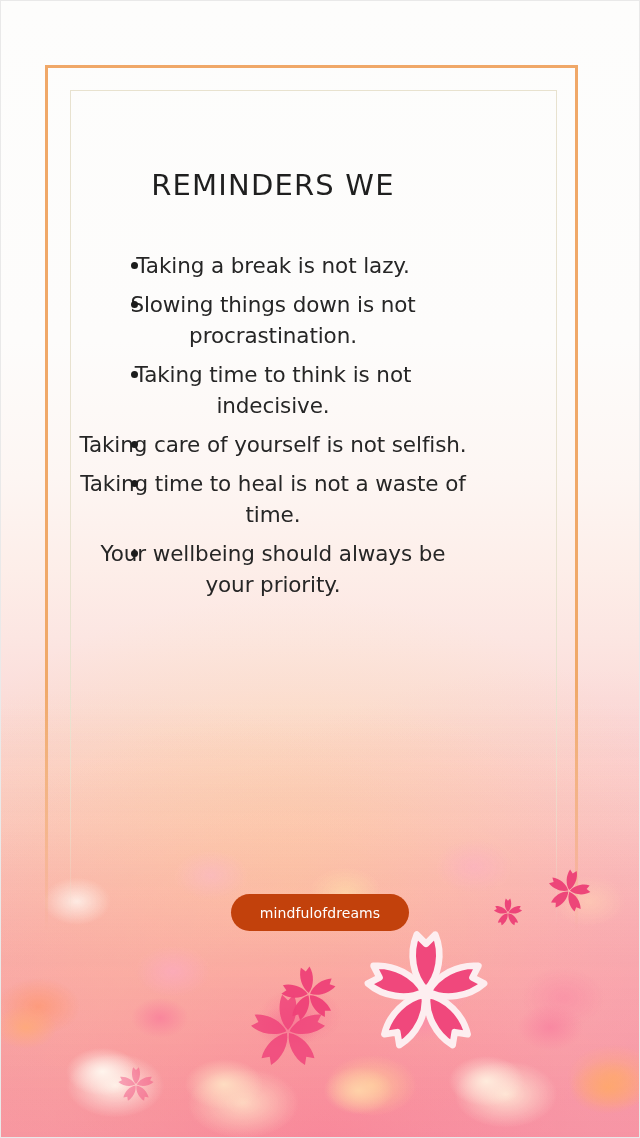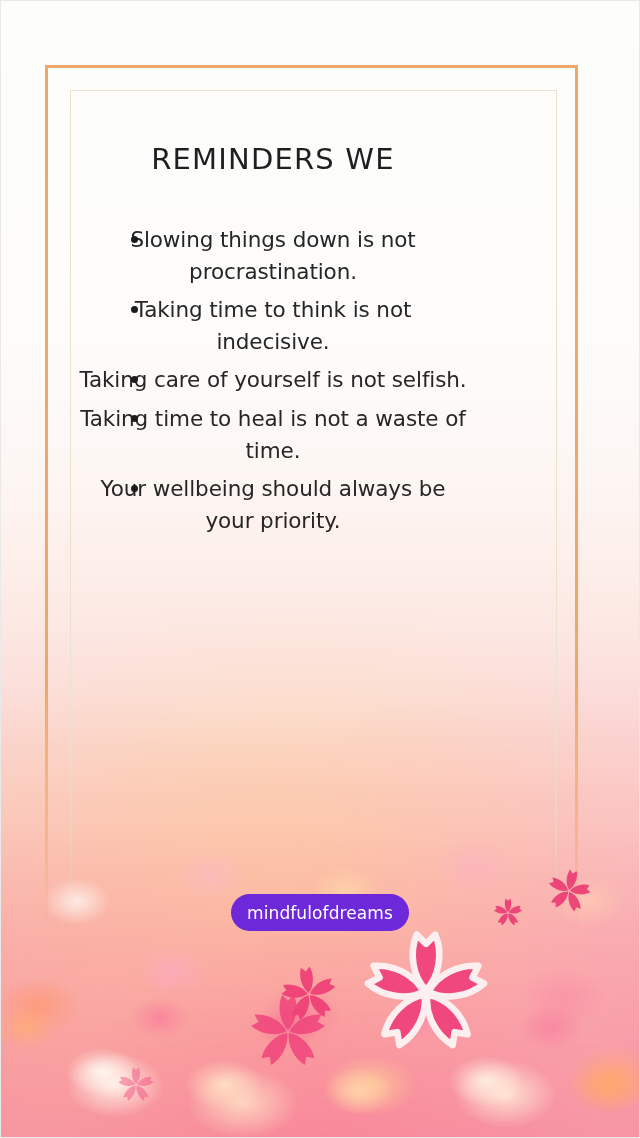--- a/index.html
+++ b/index.html
@@ -117,21 +117,21 @@
     border-bottom: none;
     box-sizing: border-box;
     -webkit-mask-image: linear-gradient(180deg, #000 0%, #000 72%, rgba(0,0,0,0.55) 88%, rgba(0,0,0,0) 100%);
     mask-image: linear-gradient(180deg, #000 0%, #000 72%, rgba(0,0,0,0.55) 88%, rgba(0,0,0,0) 100%);
   }
 
   
   .content {
     position: absolute;
     left: 70px;
-    top: 76px;
+    top: 102px;
     width: 406px;
   }
 
   .title {
     margin: 0;
     padding-top: 62px;
     text-align: center;
     font-family: "DejaVu Sans", sans-serif;
     font-size: 29px;
     font-weight: 400;
@@ -168,26 +168,26 @@
   }
 
   
   .handle-badge {
     position: absolute;
     left: 231px;
     top: 894px;
     width: 178px;
     height: 37px;
     border-radius: 19px;
-    background: #6d28d9;
+    background: #c2410c;
     display: flex;
     align-items: center;
     justify-content: center;
     font-family: "DejaVu Sans", sans-serif;
-    font-size: 17px;
+    font-size: 14px;
     letter-spacing: 0.1px;
     color: #ffffff;
   }
 
   
   .sakura {
     position: absolute;
     pointer-events: none;
   }
   .sakura svg { display: block; width: 100%; height: 100%; }
@@ -214,20 +214,24 @@
 
   <div class="content">
 
     <h1 class="title">
       <span class="title-line">REMINDERS WE</span>
     </h1>
 
     <ul class="reminder-list">
       <li class="reminder-item">
         <span class="bullet-dot"></span>
+        <span>Taking a break is not lazy.</span>
+      </li>
+      <li class="reminder-item">
+        <span class="bullet-dot"></span>
         <span>Slowing things down is not procrastination.</span>
       </li>
       <li class="reminder-item">
         <span class="bullet-dot"></span>
         <span>Taking time to think is not indecisive.</span>
       </li>
       <li class="reminder-item">
         <span class="bullet-dot"></span>
         <span>Taking care of yourself is not selfish.</span>
       </li>

